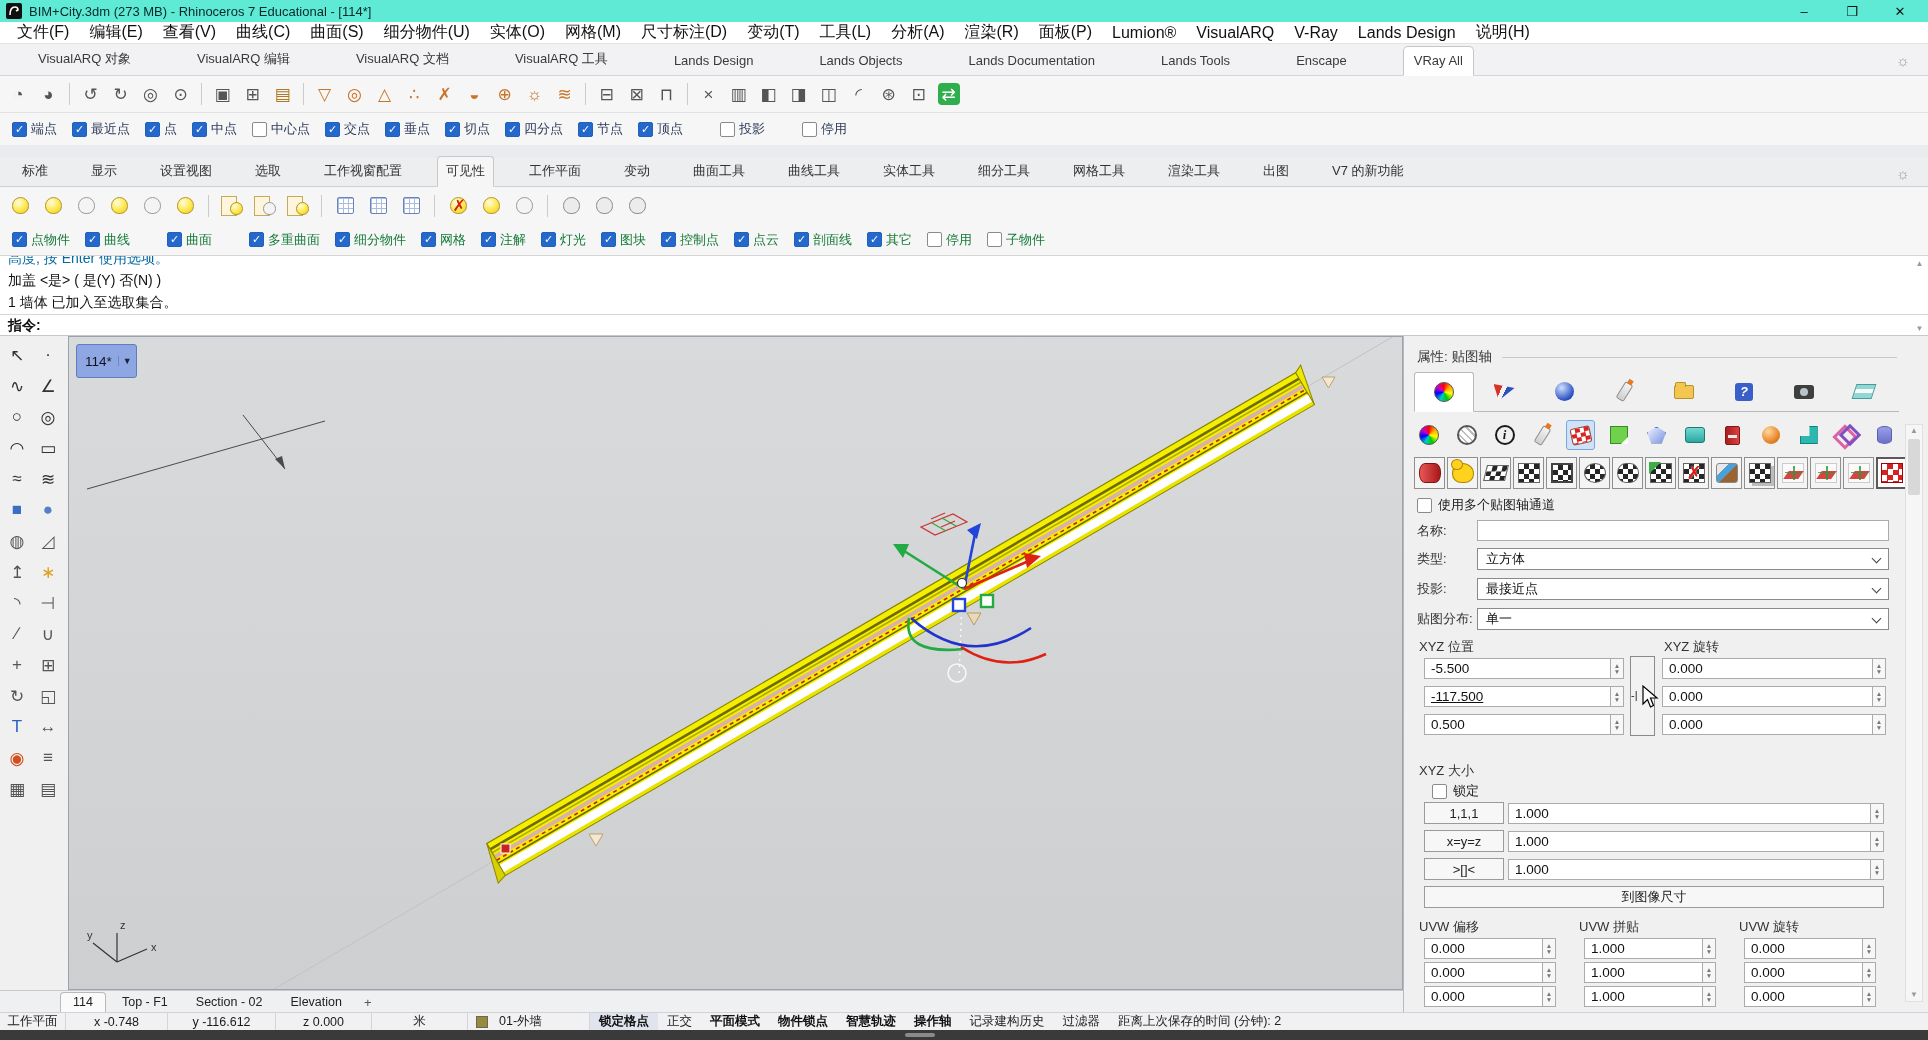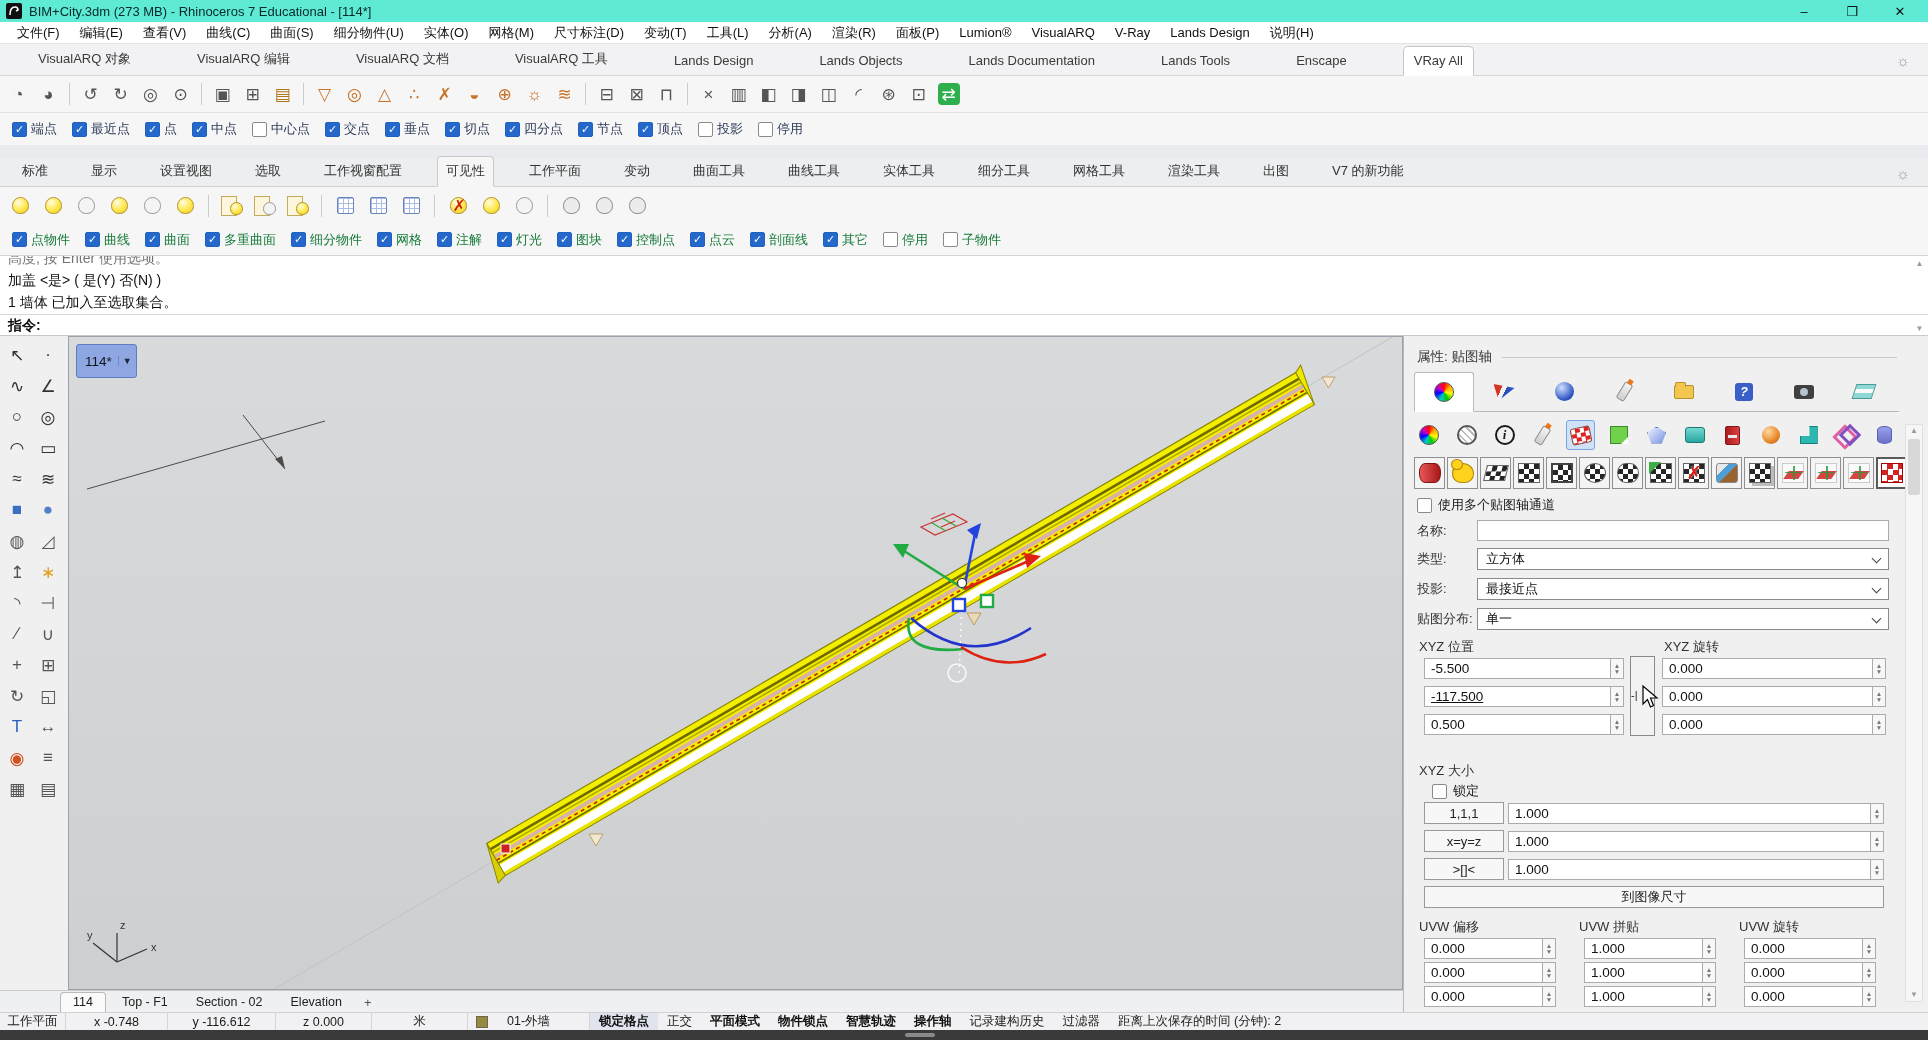--- a/index.html
+++ b/index.html
@@ -8,41 +8,41 @@
 
   
   .titlebar { position:absolute; left:0; top:0; width:1928px; height:22px; background:#5eead4; display:flex; align-items:center; padding:0 6px; }
   .rhino-logo { width:16px; height:16px; background:#101010; border-radius:2px; margin-right:7px; display:flex; align-items:center; justify-content:center; }
   .title-text { font-size:13px; color:#062a2c; }
   .winbtns { margin-left:auto; display:flex; gap:28px; padding-right:12px; }
   .winbtn { font-size:13px; color:#111; width:20px; text-align:center; cursor:default; }
 
   
   .menubar { position:absolute; left:0; top:22px; width:1928px; height:22px; background:#ffffff; border-bottom:1px solid #e4e4e4; display:flex; align-items:center; padding-left:8px; gap:2px; }
-  .menu-item { padding:2px 9px; font-size:13px; color:#111; }
+  .menu-item { padding:2px 9px; font-size:16px; color:#111; }
 
   
   .plugintabs { position:absolute; left:0; top:44px; width:1928px; height:32px; background:#f2f2f4; border-bottom:1px solid #d5d5d8; display:flex; align-items:flex-end; padding-left:28px; gap:46px; }
   .ptab-item { padding:6px 10px 7px; color:#3a3a3a; font-size:13px; white-space:nowrap; }
   .ptab-item.active { background:#fff; border:1px solid #c6c6c9; border-bottom:1px solid #fff; border-radius:5px 5px 0 0; margin-bottom:-1px; }
   .row-gear { margin-left:auto; margin-right:10px; color:#9a9a9a; font-size:15px; align-self:center; }
 
   
   .toolbar-main { position:absolute; left:0; top:76px; width:1928px; height:37px; background:#f6f6f6; border-bottom:1px solid #e2e2e2; display:flex; align-items:center; padding-left:5px; gap:3px; }
   .tbicon { width:27px; height:27px; display:flex; align-items:center; justify-content:center; font-size:17px; border-radius:3px; }
   .tbicon.sep { width:1px; height:22px; background:#cccccc; margin:0 4px; border-radius:0; }
   .tbicon .g { line-height:1; }
   .chip-green { background:#2fae4e; border-radius:4px; width:22px; height:22px; display:flex; align-items:center; justify-content:center; }
 
   
   .checkrow { position:absolute; left:0; width:1928px; display:flex; align-items:center; padding-left:12px; gap:15px; background:#f6f6f6; }
   .osnapbar { top:113px; height:32px; }
   .filterbar { top:224px; height:32px; border-bottom:1px solid #d6d6d6; }
   .ckitem { display:flex; align-items:center; gap:4px; white-space:nowrap; }
-  .ckitem.gap { }
+  .ckitem.gap { margin-left:22px; }
   .cb { width:15px; height:15px; border:1px solid #8a8a8a; background:#fff; border-radius:2px; display:inline-flex; align-items:center; justify-content:center; flex:0 0 auto; }
   .cb.checked { background:#2468cc; border-color:#2061be; }
   .cb.checked::after { content:"✓"; color:#fff; font-size:11px; font-weight:bold; line-height:1; }
   .osnapbar .cklabel { color:#2c3a57; }
   .filterbar .cklabel { color:#157a38; }
 
   .gapstrip { position:absolute; left:0; top:145px; width:1928px; height:13px; background:#e9ebee; }
 
   
   .ribbontabs { position:absolute; left:0; top:158px; width:1928px; height:29px; background:#eceef0; border-bottom:1px solid #d0d0d3; display:flex; align-items:flex-end; padding-left:14px; gap:27px; }
@@ -58,21 +58,21 @@
   .b-page::before { content:""; position:absolute; left:3px; top:4px; width:14px; height:18px; background:#fdf6dd; border:1px solid #c4ab5a; z-index:0; }
   .b-page .lamp { width:13px; height:13px; margin-left:8px; margin-top:6px; }
   .b-grid .lamp { border-radius:2px; border:1px solid #6a84b8; background:#fff; background-image:linear-gradient(#a8bce4 1px, transparent 1px),linear-gradient(90deg,#a8bce4 1px, transparent 1px); background-size:5px 5px; }
   .b-x .lamp::after { content:"✗"; position:absolute; left:2px; top:-2px; color:#d02010; font-size:16px; font-weight:bold; }
   .b-capsule .lamp { background:#ececec; border:1px solid #8a8a8a; }
 
   
   .cmdarea { position:absolute; left:0; top:256px; width:1928px; height:80px; background:#ffffff; border-bottom:1px solid #c9c9c9; font-size:14px; color:#111; }
   .cmdline { padding:2px 8px; height:22px; line-height:18px; }
   .cmdline.clip { height:13px; overflow:hidden; }
-  .cmdline.clip span { display:block; margin-top:-9px; color:#737373; }
+  .cmdline.clip span { display:block; margin-top:-9px; color:#0369a1; }
   .cmdprompt { position:absolute; left:0; bottom:0; width:1928px; height:21px; border-top:1px solid #d8d8d8; background:#fff; padding:2px 8px; font-weight:bold; }
   .cmdscroll { position:absolute; right:2px; top:2px; width:13px; height:76px; }
   .cmdscroll .sarr { position:absolute; left:0; width:13px; height:11px; color:#9a9a9a; font-size:8px; text-align:center; line-height:11px; }
   .cmdscroll .sarr.dn { bottom:0; }
 
   
   .leftbar { position:absolute; left:0; top:336px; width:68px; height:654px; background:#f0f0f0; display:flex; flex-wrap:wrap; align-content:flex-start; padding:4px 2px; gap:1px; }
   .ltool { width:30px; height:30px; display:flex; align-items:center; justify-content:center; font-size:17px; border-radius:3px; }
 
   
@@ -168,21 +168,21 @@
   
   .vptabs { position:absolute; left:0; top:990px; width:1403px; height:22px; background:#eef0f2; border-top:1px solid #c9c9cc; display:flex; align-items:flex-end; padding-left:60px; gap:4px; }
   .vpt { padding:2px 12px 3px; color:#222; font-size:12.5px; }
   .vpt.active { background:#fafafa; border:1px solid #b9b9bc; border-bottom:none; border-radius:4px 4px 0 0; }
   .vpt-add { color:#555; font-size:13px; padding:2px 6px; }
 
   
   .statusbar { position:absolute; left:0; top:1012px; width:1928px; height:18px; background:#f1f1f3; border-top:1px solid #d2d2d5; display:flex; align-items:center; font-size:12.5px; }
   .scell { height:100%; display:flex; align-items:center; justify-content:center; border-right:1px solid #d5d5d8; padding:0 4px; white-space:nowrap; }
   .scell.w0{width:66px} .scell.w1{width:102px} .scell.w2{width:108px} .scell.w3{width:96px} .scell.w4{width:96px}
-  .layercell { width:122px; justify-content:flex-start; gap:19px; padding-left:8px; }
+  .layercell { width:122px; justify-content:flex-start; gap:11px; padding-left:8px; }
   .swatch { width:12px; height:12px; border:1px solid #6a6a4a; }
   .stoggle { padding:0 9px; height:100%; display:flex; align-items:center; white-space:nowrap; color:#222; }
   .stoggle.active { font-weight:bold; color:#101010; }
   .stoggle.highlight { background:#dfe4ee; }
   .stoggle.plain { color:#222; }
   .bottomstrip { position:absolute; left:0; top:1030px; width:1928px; height:10px; background:#3a3a3a; }
   .bottomstrip .hint { position:absolute; left:905px; top:3px; width:30px; height:4px; background:#8a8a8a; border-radius:2px; }
 
   .cursor-svg { position:absolute; z-index:50; }
 </style>

